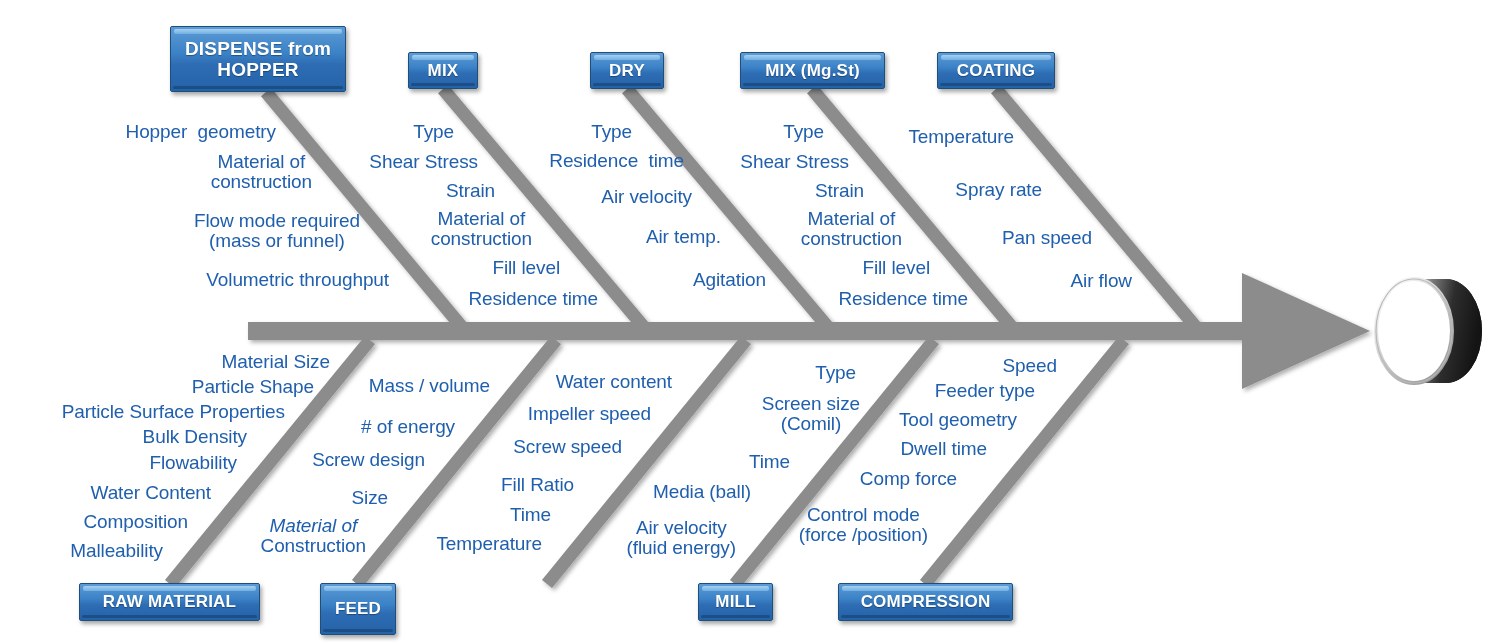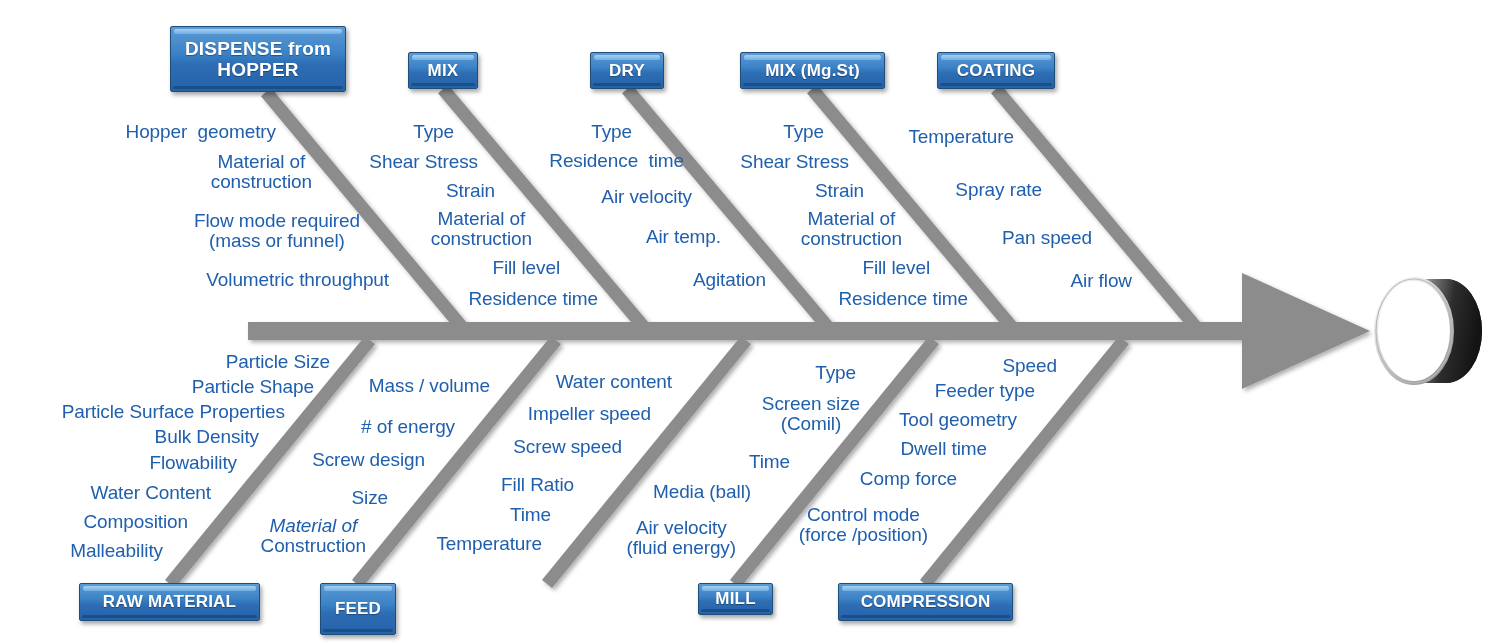--- a/index.html
+++ b/index.html
@@ -130,21 +130,21 @@
   <div class="cat-box" style="left:937px;top:52px;width:118px;height:37px;font-size:17px;">
     <span class="cat-label">COATING</span>
   </div>
 
   <div class="cat-box" style="left:79px;top:583px;width:181px;height:38px;font-size:17px;">
     <span class="cat-label">RAW MATERIAL</span>
   </div>
   <div class="cat-box" style="left:320px;top:583px;width:76px;height:52px;font-size:17px;">
     <span class="cat-label">FEED</span>
   </div>
-  <div class="cat-box" style="left:698px;top:583px;width:75px;height:32px;font-size:17px;">
+  <div class="cat-box" style="left:698px;top:583px;width:75px;height:38px;font-size:17px;">
     <span class="cat-label">MILL</span>
   </div>
   <div class="cat-box" style="left:838px;top:583px;width:175px;height:38px;font-size:17px;">
     <span class="cat-label">COMPRESSION</span>
   </div>
 
   <div id="cause-layer">
       <div class="cause right" style="left: 276px; top: 122px;"><span style="display:block;">Hopper  geometry</span></div>
       <div class="cause right tcenter" style="left: 312px; top: 152px;"><span style="display:block;">Material of</span><span style="display:block;">construction</span></div>
       <div class="cause right tcenter" style="left: 360px; top: 211px;"><span style="display:block;">Flow mode required</span><span style="display:block;">(mass or funnel)</span></div>
@@ -163,24 +163,24 @@
       <div class="cause right" style="left: 824px; top: 122px;"><span style="display:block;">Type</span></div>
       <div class="cause right" style="left: 849px; top: 152px;"><span style="display:block;">Shear Stress</span></div>
       <div class="cause right" style="left: 864px; top: 181px;"><span style="display:block;">Strain</span></div>
       <div class="cause right tcenter" style="left: 902px; top: 209px;"><span style="display:block;">Material of</span><span style="display:block;">construction</span></div>
       <div class="cause right" style="left: 930px; top: 258px;"><span style="display:block;">Fill level</span></div>
       <div class="cause right" style="left: 968px; top: 289px;"><span style="display:block;">Residence time</span></div>
       <div class="cause right" style="left: 1014px; top: 127px;"><span style="display:block;">Temperature</span></div>
       <div class="cause right" style="left: 1042px; top: 180px;"><span style="display:block;">Spray rate</span></div>
       <div class="cause right" style="left: 1092px; top: 228px;"><span style="display:block;">Pan speed</span></div>
       <div class="cause right" style="left: 1132px; top: 271px;"><span style="display:block;">Air flow</span></div>
-      <div class="cause right" style="left: 330px; top: 352px;"><span style="display:block;">Particle Size</span></div>
+      <div class="cause right" style="left: 330px; top: 352px;"><span style="display:block;">Material Size</span></div>
       <div class="cause right" style="left: 314px; top: 377px;"><span style="display:block;">Particle Shape</span></div>
       <div class="cause right" style="left: 285px; top: 402px;"><span style="display:block;">Particle Surface Properties</span></div>
-      <div class="cause right" style="left: 259px; top: 427px;"><span style="display:block;">Bulk Density</span></div>
+      <div class="cause right" style="left: 247px; top: 427px;"><span style="display:block;">Bulk Density</span></div>
       <div class="cause right" style="left: 237px; top: 453px;"><span style="display:block;">Flowability</span></div>
       <div class="cause right" style="left: 211px; top: 483px;"><span style="display:block;">Water Content</span></div>
       <div class="cause right" style="left: 188px; top: 512px;"><span style="display:block;">Composition</span></div>
       <div class="cause right" style="left: 163px; top: 541px;"><span style="display:block;">Malleability</span></div>
       <div class="cause right" style="left: 490px; top: 376px;"><span style="display:block;">Mass / volume</span></div>
       <div class="cause right" style="left: 455px; top: 417px;"><span style="display:block;"># of energy</span></div>
       <div class="cause right" style="left: 425px; top: 450px;"><span style="display:block;">Screw design</span></div>
       <div class="cause right" style="left: 388px; top: 488px;"><span style="display:block;">Size</span></div>
       <div class="cause right tcenter" style="left: 366px; top: 516px;"><span class="ital-line" style="display:block;">Material of</span><span style="display:block;">Construction</span></div>
       <div class="cause right" style="left: 672px; top: 372px;"><span style="display:block;">Water content</span></div>

